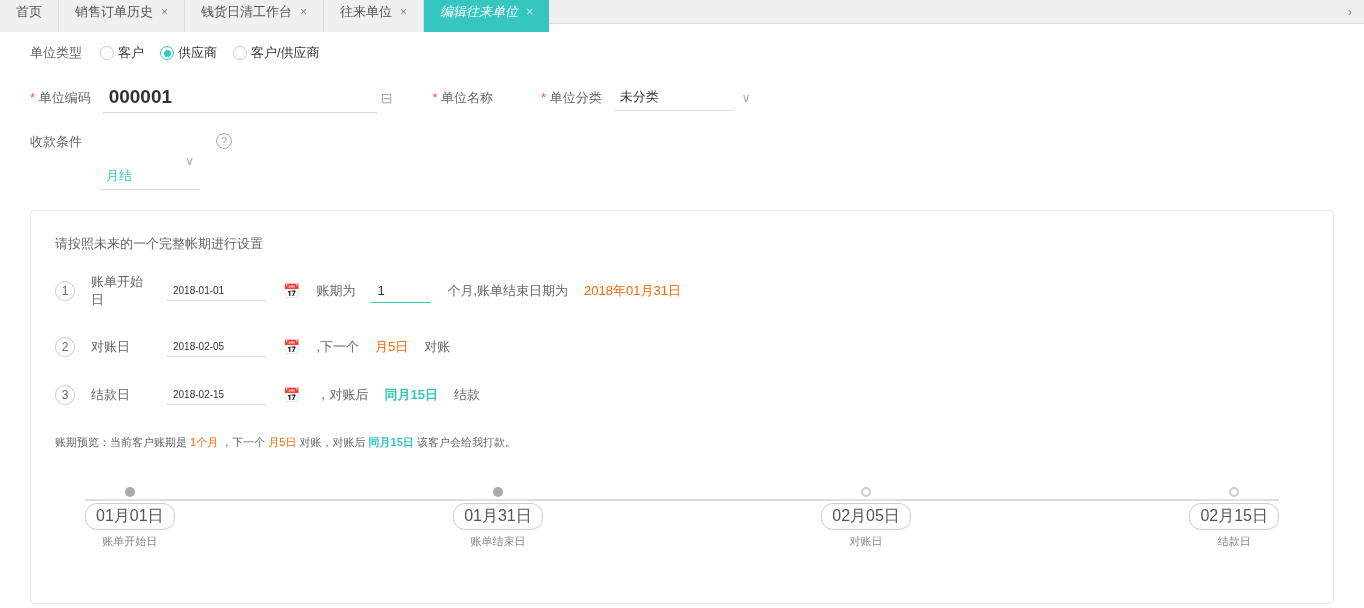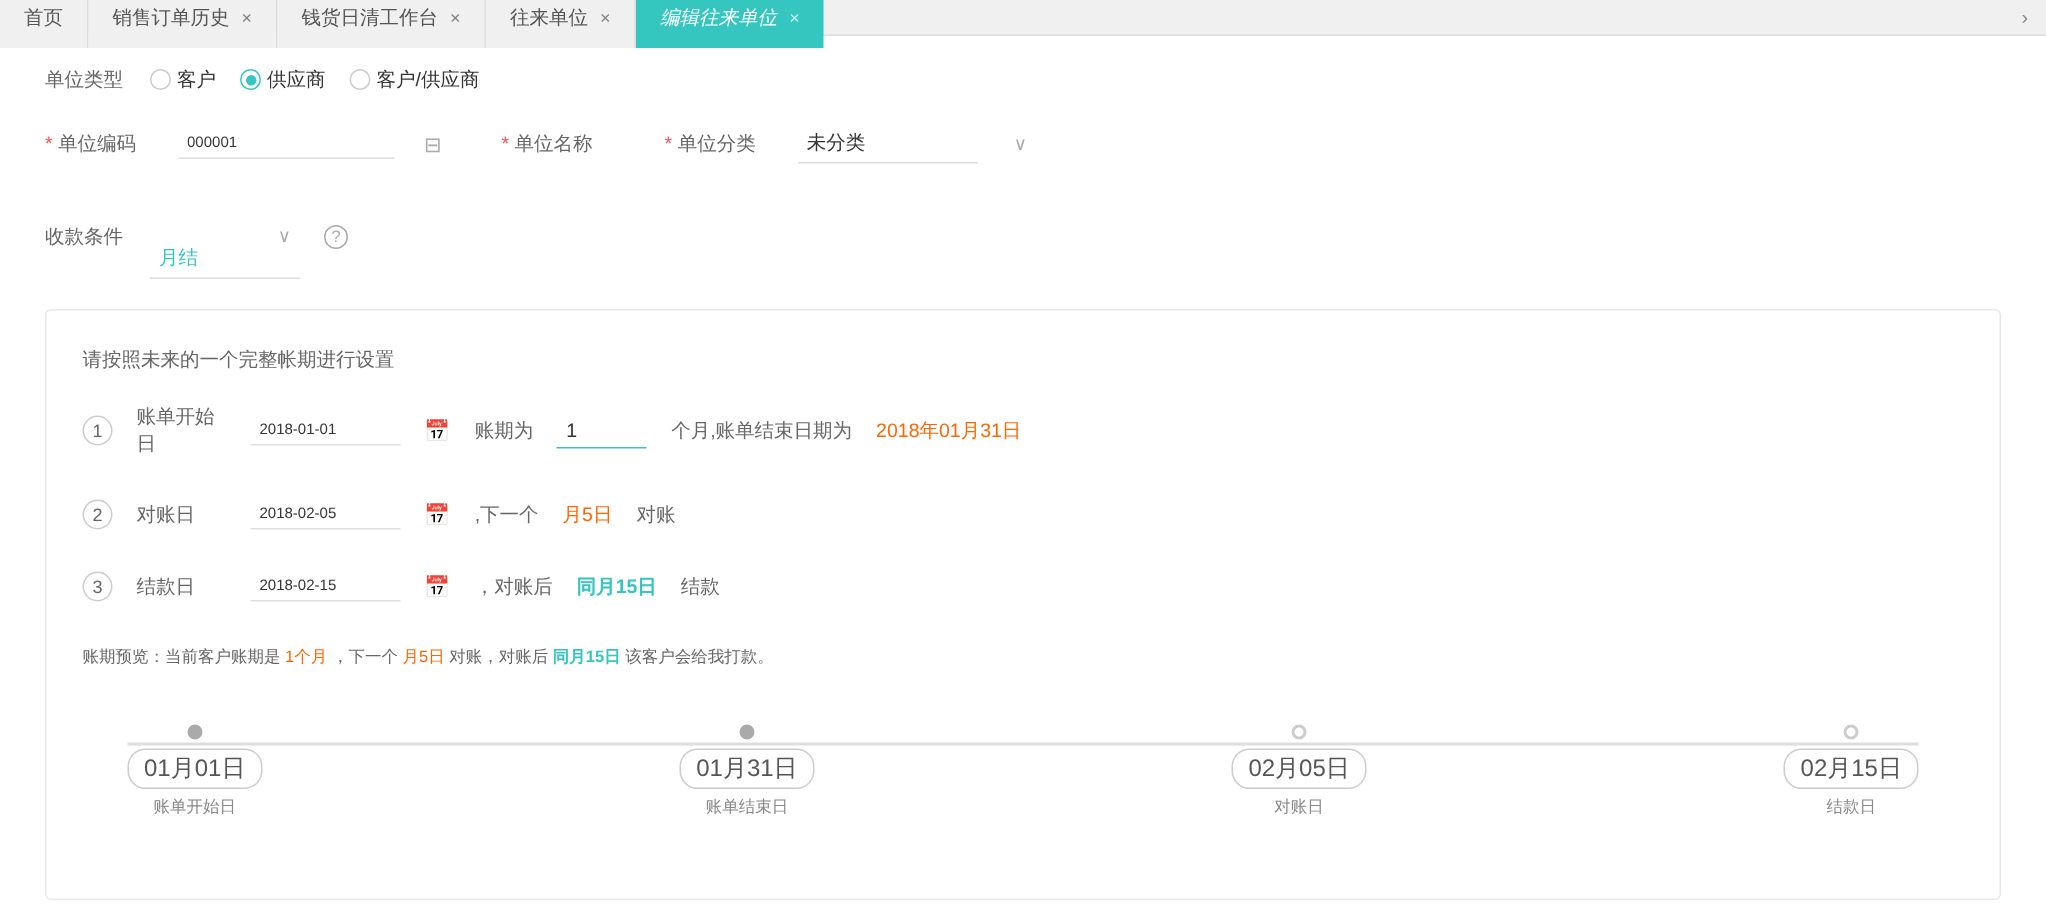--- a/index.html
+++ b/index.html
@@ -25,46 +25,46 @@
       margin-left: auto; padding: 0 12px; cursor: pointer; color: #888;
     }
 
     
     .main-content {
       background: #fff; padding: 20px 30px; min-height: calc(100vh - 40px);
     }
 
     
     .form-row {
-      display: flex; align-items: center; margin-bottom: 20px; flex-wrap: wrap; gap: 10px;
+      display: flex; margin-bottom: 20px; flex-wrap: wrap; gap: 10px;
     }
     .form-label { color: #666; margin-right: 8px; white-space: nowrap; }
     .required::before { content: '* '; color: #ff4d4f; }
     .radio-group { display: flex; align-items: center; gap: 16px; }
     .radio-item { display: flex; align-items: center; gap: 4px; cursor: pointer; }
     .radio-circle {
       width: 14px; height: 14px; border-radius: 50%; border: 1.5px solid #ccc;
       display: flex; align-items: center; justify-content: center;
     }
     .radio-circle.checked { border-color: #36c6c0; }
     .radio-circle.checked::after {
       content: ''; width: 7px; height: 7px; border-radius: 50%; background: #36c6c0;
     }
 
     .form-input {
       border: none; border-bottom: 1px solid #ddd; padding: 4px 6px;
       font-size: 13px; color: #333; outline: none; min-width: 120px;
     }
 
     .field-group {
-      display: flex; align-items: center; gap: 20px; margin-right: 30px;
+      display: flex; align-items: center; gap: 4px; margin-right: 30px;
     }
     .field-group input {
       border: none; border-bottom: 1px solid #ddd; padding: 4px 6px;
-      font-size: 10px; color: #333; outline: none;
+      font-size: 19px; color: #333; outline: none; font-weight: bold;
     }
     .calendar-icon { color: #aaa; font-size: 14px; cursor: pointer; }
     .dropdown-icon { color: #aaa; font-size: 12px; cursor: pointer; margin-left: 4px; }
 
     .select-field {
       display: flex; align-items: center; border-bottom: 1px solid #ddd;
       padding: 4px 6px; min-width: 150px; cursor: pointer;
     }
     .select-value { color: #36c6c0; flex: 1; margin-top: 30px; }
     .help-icon {

